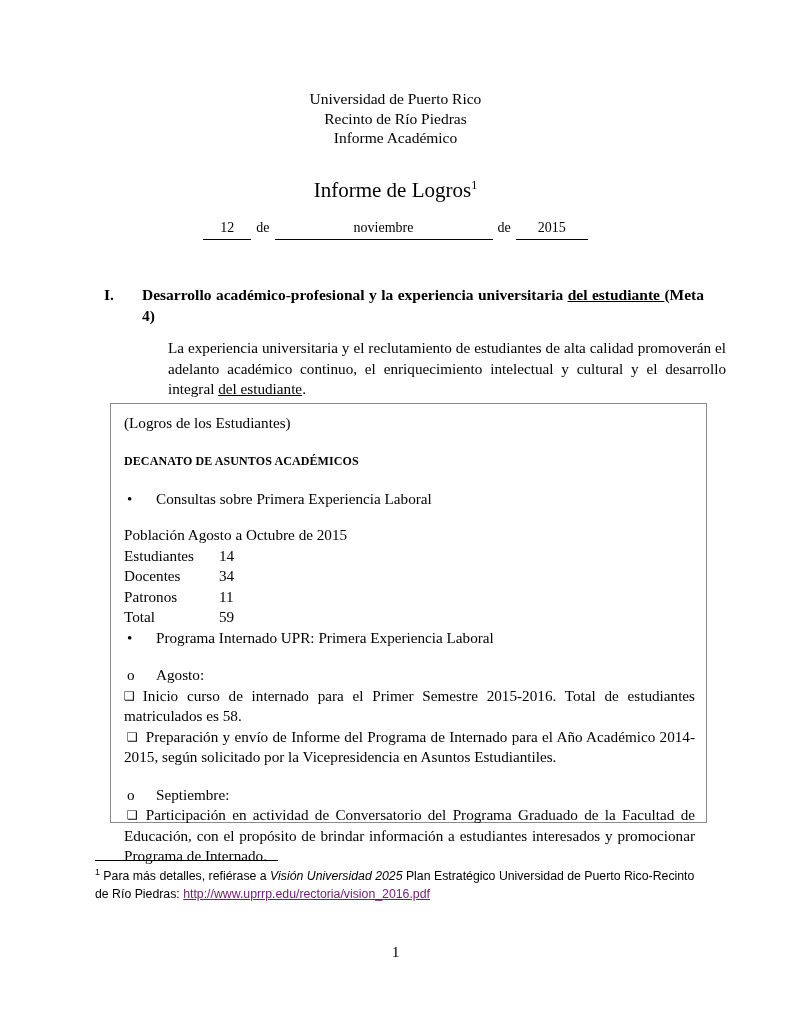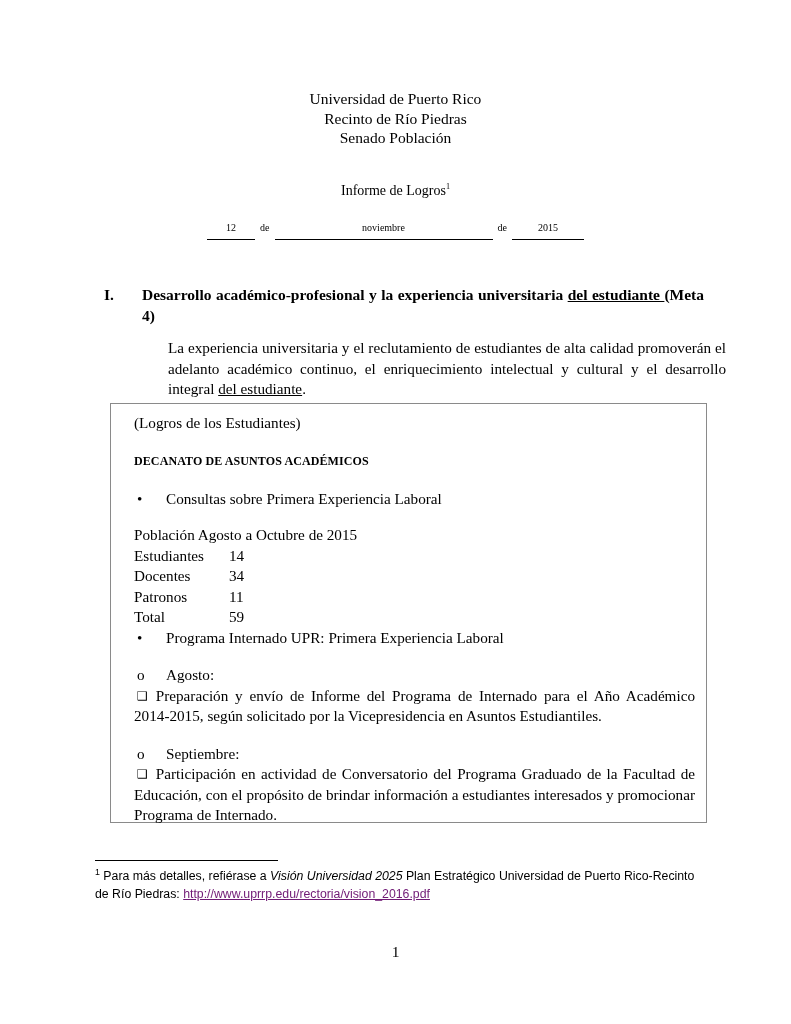--- a/index.html
+++ b/index.html
@@ -35,37 +35,37 @@
   }
   .inst-header div { white-space: nowrap; }
 
   
   .doc-title {
     position: absolute;
     top: 178px;
     left: 0;
     width: 791px;
     text-align: center;
-    font-size: 14px;
+    font-size: 21px;
     line-height: 25px;
   }
   .doc-title sup {
     font-size: 0.58em;
     vertical-align: super;
     line-height: 0;
   }
 
   
   .date-line {
     position: absolute;
     top: 218px;
     left: 0;
     width: 791px;
     text-align: center;
-    font-size: 10px;
+    font-size: 14px;
     line-height: 20px;
     white-space: nowrap;
   }
   .date-line .blank {
     display: inline-block;
     border-bottom: 1px solid #000;
     text-align: center;
     vertical-align: baseline;
     padding-bottom: 1px;
   }
@@ -113,21 +113,21 @@
 
   
   .logros-box {
     position: absolute;
     top: 403px;
     left: 110px;
     width: 597px;
     height: 420px;
     border: 1px solid #8a8a8a;
     box-sizing: border-box;
-    padding: 9px 11px 0 23px;
+    padding: 9px 11px 0 13px;
     font-size: 15.2px;
     line-height: 20.5px;
   }
   .box-sub {
     font-size: 15.2px;
     line-height: 20px;
     margin: 0 0 18px 0;
   }
   .box-title {
     font-size: 12px;
@@ -236,21 +236,21 @@
   }
 </style>
 </head>
 <body>
 
 <div class="page">
 
   <div class="inst-header">
     <div>Universidad de Puerto Rico</div>
     <div>Recinto de Río Piedras</div>
-    <div>Senado Población</div>
+    <div>Informe Académico</div>
   </div>
 
   <div class="doc-title">
     <span>Informe de Logros</span><sup>1</sup>
   </div>
 
   <div class="date-line">
     <span class="blank blank-day">12</span><span class="conn">de</span><span class="blank blank-month">noviembre</span><span class="conn">de</span><span class="blank blank-year">2015</span>
   </div>
 
@@ -290,20 +290,21 @@
 
     <div class="bullet-row tight">
       <span class="mk">•</span>
       <span>Programa Internado UPR: Primera Experiencia Laboral</span>
     </div>
 
     <div class="month-row">
       <span class="mk">o</span>
       <span>Agosto:</span>
     </div>
+    <div class="sq-par"><span class="mk">❑</span><span>Inicio curso de internado para el Primer Semestre 2015-2016.  Total de estudiantes matriculados es 58.</span></div>
     <div class="sq-par"><span class="mk indent">❑</span><span>Preparación y envío de Informe del Programa de Internado para el Año Académico 2014-2015, según solicitado por la Vicepresidencia en Asuntos Estudiantiles.</span></div>
 
     <div class="month-row">
       <span class="mk">o</span>
       <span>Septiembre:</span>
     </div>
     <div class="sq-par"><span class="mk indent">❑</span><span>Participación en actividad de Conversatorio del Programa Graduado de la Facultad de Educación, con el propósito de brindar información a estudiantes interesados y promocionar Programa de Internado.</span></div>
 
   </div>
 

